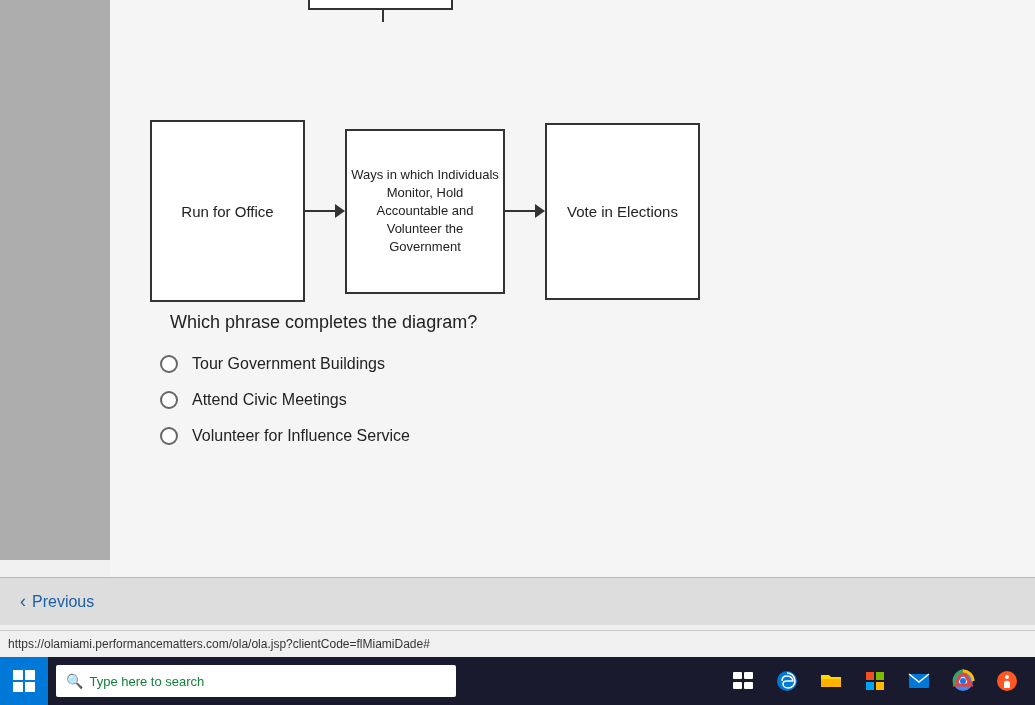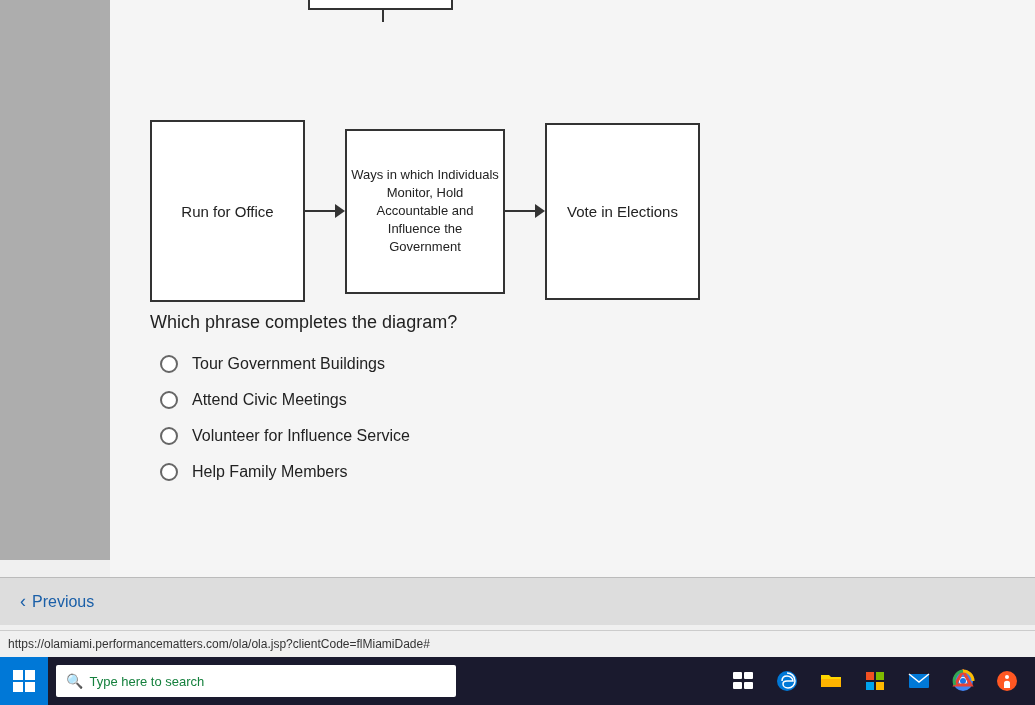--- a/index.html
+++ b/index.html
@@ -105,20 +105,21 @@
     
     .question-section {
       margin-top: 10px;
     }
 
     .question-text {
       font-size: 18px;
       color: #222;
       margin-bottom: 22px;
       font-weight: 400;
+      margin-left: 20px;
     }
 
     .answer-options {
       display: flex;
       flex-direction: column;
       gap: 18px;
       margin-left: 10px;
     }
 
     .answer-option {
@@ -319,21 +320,21 @@
 
       <div class="diagram-row">
 
         <div class="diagram-box box-run">
           <span>Run for Office</span>
         </div>
 
         <div class="arrow"></div>
 
         <div class="diagram-box box-ways">
-          <span style="font-size:13px; padding:4px;">Ways in which Individuals Monitor, Hold Accountable and Influence the Government</span>
+          <span style="font-size:13px; padding:4px;">Ways in which Individuals Monitor, Hold Accountable and Volunteer the Government</span>
         </div>
 
         <div class="arrow"></div>
 
         <div class="diagram-box box-vote">
           <span>Vote in Elections</span>
         </div>
 
       </div>
     </div>
@@ -351,24 +352,20 @@
         <div class="answer-option">
           <div class="radio-circle"></div>
           <span class="option-text">Attend Civic Meetings</span>
         </div>
 
         <div class="answer-option">
           <div class="radio-circle"></div>
           <span class="option-text">Volunteer for Influence Service</span>
         </div>
 
-        <div class="answer-option">
-          <div class="radio-circle"></div>
-          <span class="option-text">Help Family Members</span>
-        </div>
 
       </div>
     </div>
 
   </div>
 
   <div class="taskbar-url">
     <span>https://olamiami.performancematters.com/ola/ola.jsp?clientCode=flMiamiDade#</span>
   </div>
 

